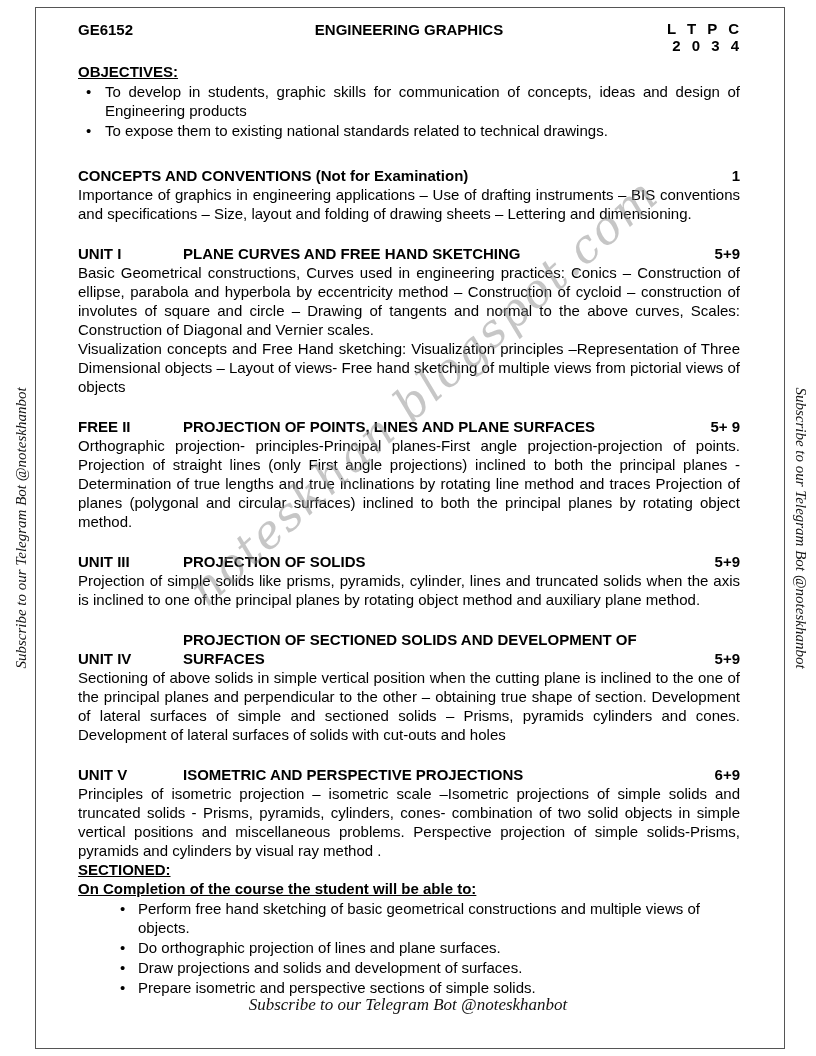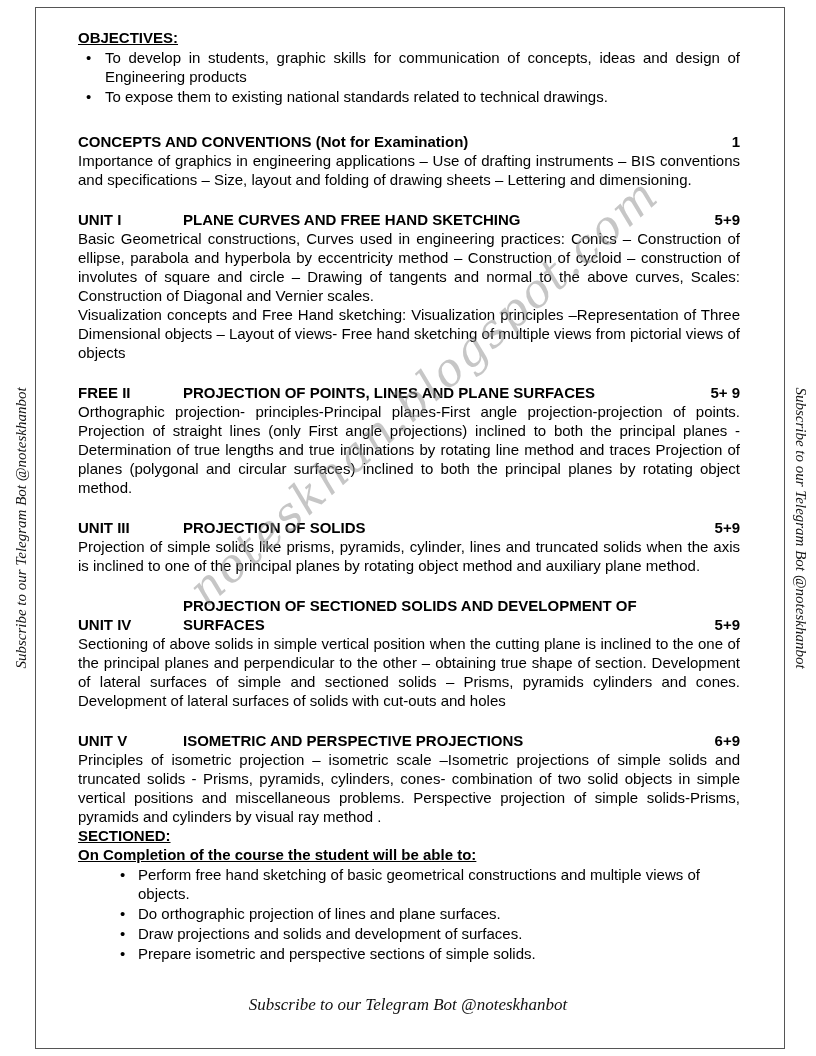--- a/index.html
+++ b/index.html
@@ -76,20 +76,28 @@
   }
 </style>
 </head>
 <body>
 
 <div class="page">
   <div class="frame"></div>
 
   <div class="content">
 
+    <div class="doc-header">
+      <div class="code">GE6152</div>
+      <div class="title">ENGINEERING GRAPHICS</div>
+      <div class="ltpc">
+        <div>L T P C</div>
+        <div>2 0 3 4</div>
+      </div>
+    </div>
 
     <section class="objectives">
       <div class="h">OBJECTIVES:</div>
       <div class="bullet-row">
         <div class="marker">•</div>
         <div class="txt">To develop in students, graphic skills for communication of concepts, ideas and design of Engineering products</div>
       </div>
       <div class="bullet-row">
         <div class="marker">•</div>
         <div class="txt">To expose them to existing national standards related to technical drawings.</div>

